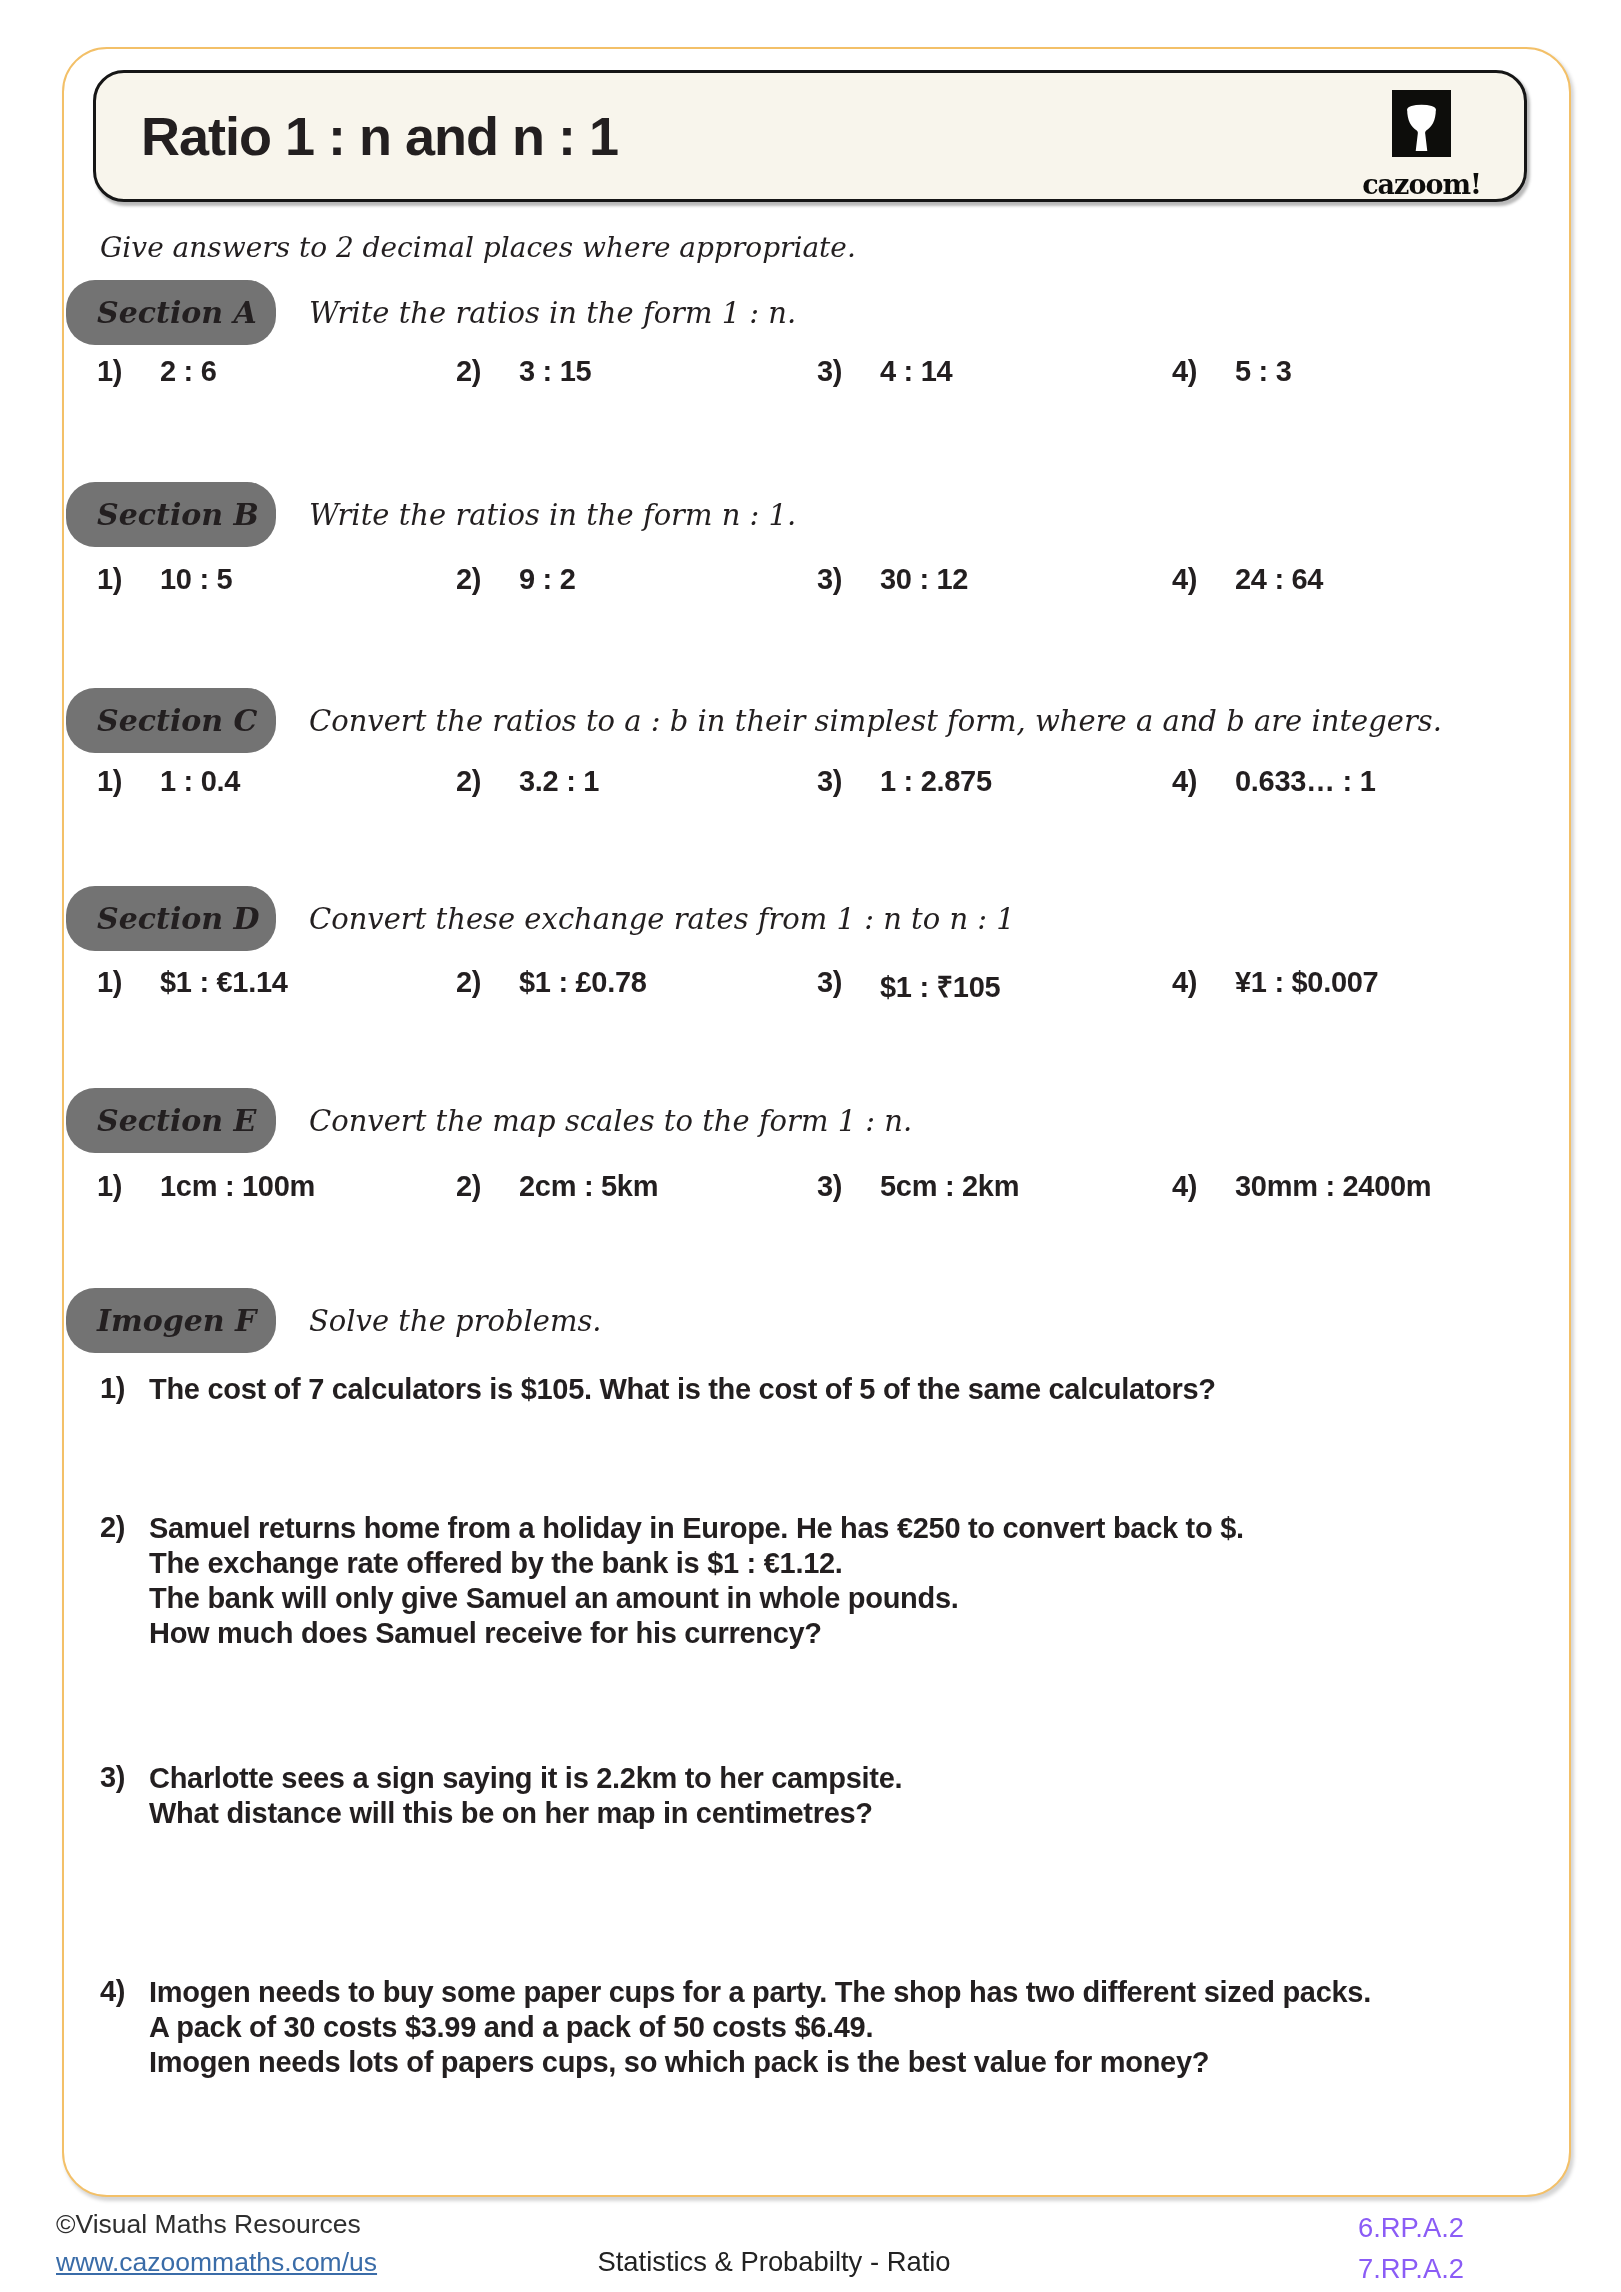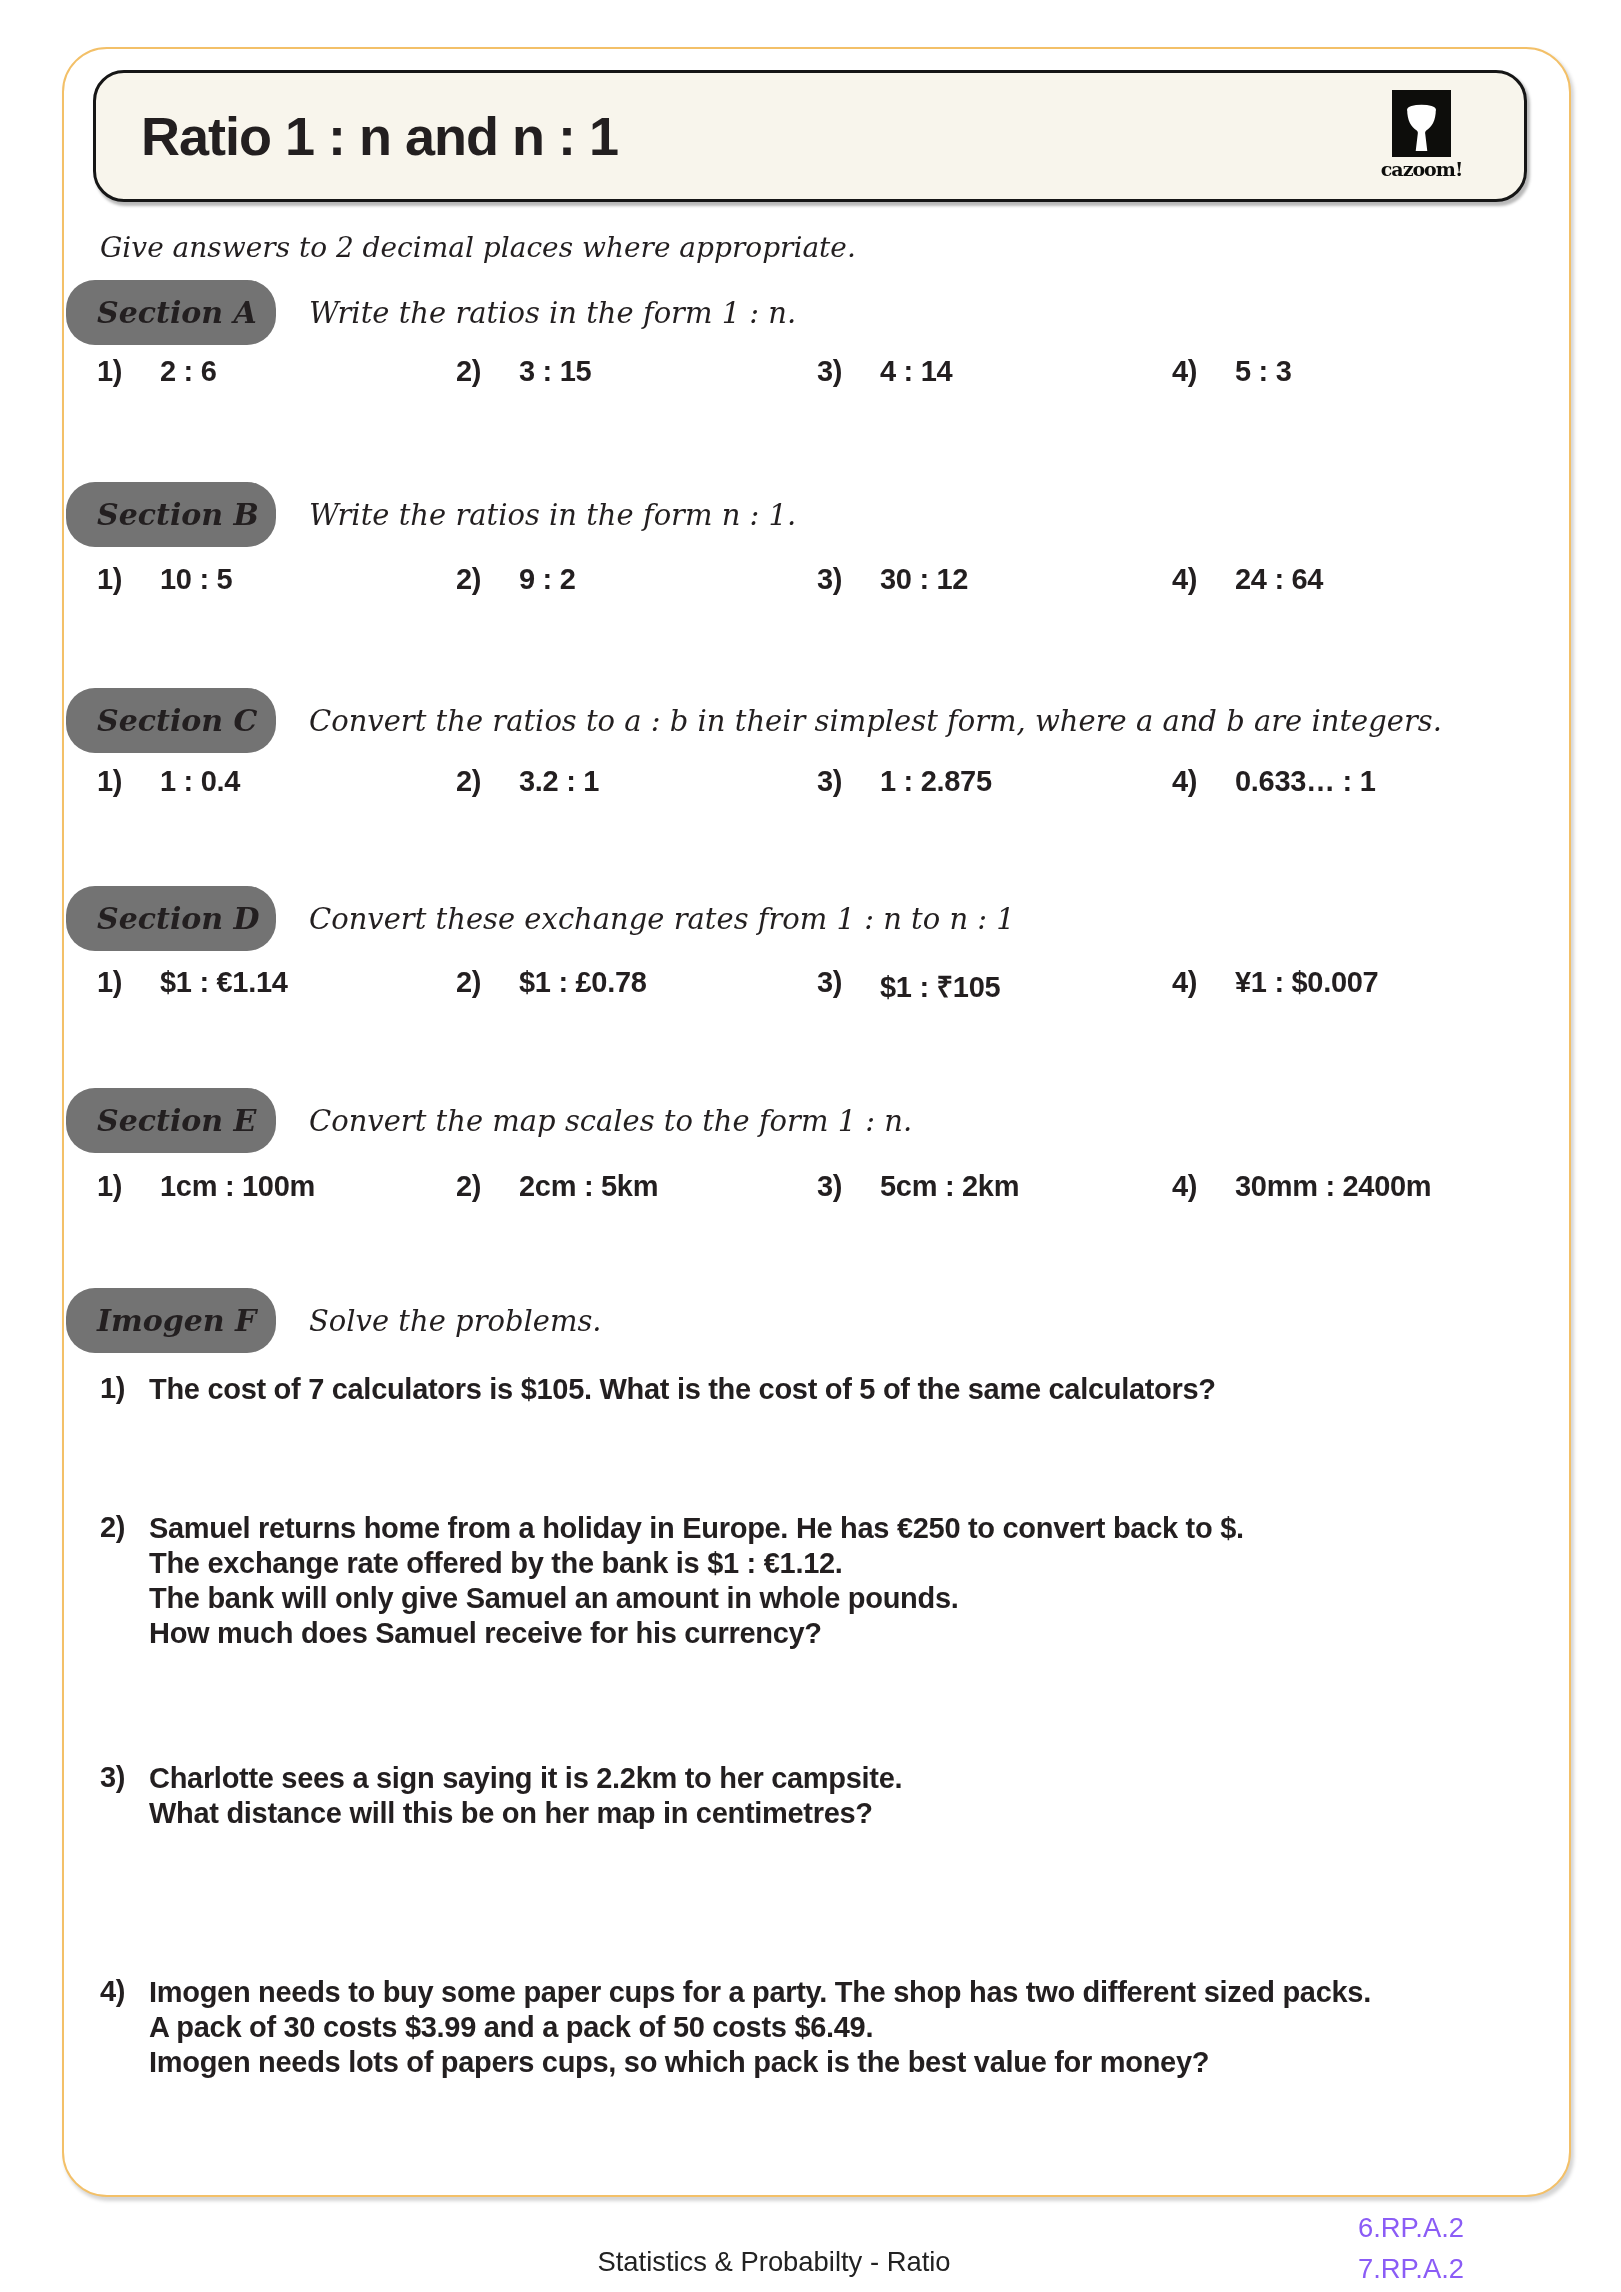--- a/index.html
+++ b/index.html
@@ -13,22 +13,22 @@
 
   
   .titlebox{position:absolute;left:29px;top:20.6px;width:1434px;height:132px;
             background:#F8F5EC;border:3.9px solid #161616;border-radius:31px;
             box-sizing:border-box;box-shadow:2.9px 3.9px 2.9px rgba(0,0,0,.28);}
   .title{position:absolute;left:45px;top:50%;transform:translateY(-50%);
          font-size:54px;font-weight:bold;letter-spacing:-1px;white-space:nowrap;}
   .logo{position:absolute;right:39px;top:17.6px;width:127px;text-align:center;}
   .logo-square{width:59px;height:67px;margin:0 auto;background:#0d0d0b;
                display:flex;align-items:flex-end;justify-content:center;}
-  .logo-text{display:block;margin-top:1px;font-family:"DejaVu Serif",serif;
-             font-weight:bold;font-size:19px;letter-spacing:-1px;color:#0d0d0b;}
+  .logo-text{display:block;margin-top:12px;font-family:"DejaVu Serif",serif;
+             font-weight:bold;font-size:27px;letter-spacing:-1px;color:#0d0d0b;}
 
   
   .note{position:absolute;left:36px;top:182px;font-family:"DejaVu Serif",serif;
         font-style:italic;font-size:28px;white-space:nowrap;}
 
   
   .section{position:absolute;left:0;width:100%;height:65px;}
   .s-a{top:231px}.s-b{top:433px}.s-c{top:639px}.s-d{top:837px}.s-e{top:1039px}.s-f{top:1239px}
   .pill{position:absolute;left:2px;top:0;width:210px;height:65px;background:#737373;
         border-radius:29px;display:flex;align-items:center;}
@@ -242,19 +242,23 @@
       <span class="pnum">4)</span>
       <div class="plines">
         <div class="pline">Imogen needs to buy some paper cups for a party. The shop has two different sized packs.</div>
         <div class="pline">A pack of 30 costs $3.99 and a pack of 50 costs $6.49.</div>
         <div class="pline">Imogen needs lots of papers cups, so which pack is the best value for money?</div>
       </div>
     </div>
 
   </div>
 
+  <div class="f-left">
+    <div>©Visual Maths Resources</div>
+    <a class="f-link">www.cazoommaths.com/us</a>
+  </div>
   <div class="f-center">Statistics &amp; Probabilty  - Ratio</div>
   <div class="f-right">
     <div>6.RP.A.2</div>
     <div>7.RP.A.2</div>
   </div>
 </div>
 
 
 </body></html>

